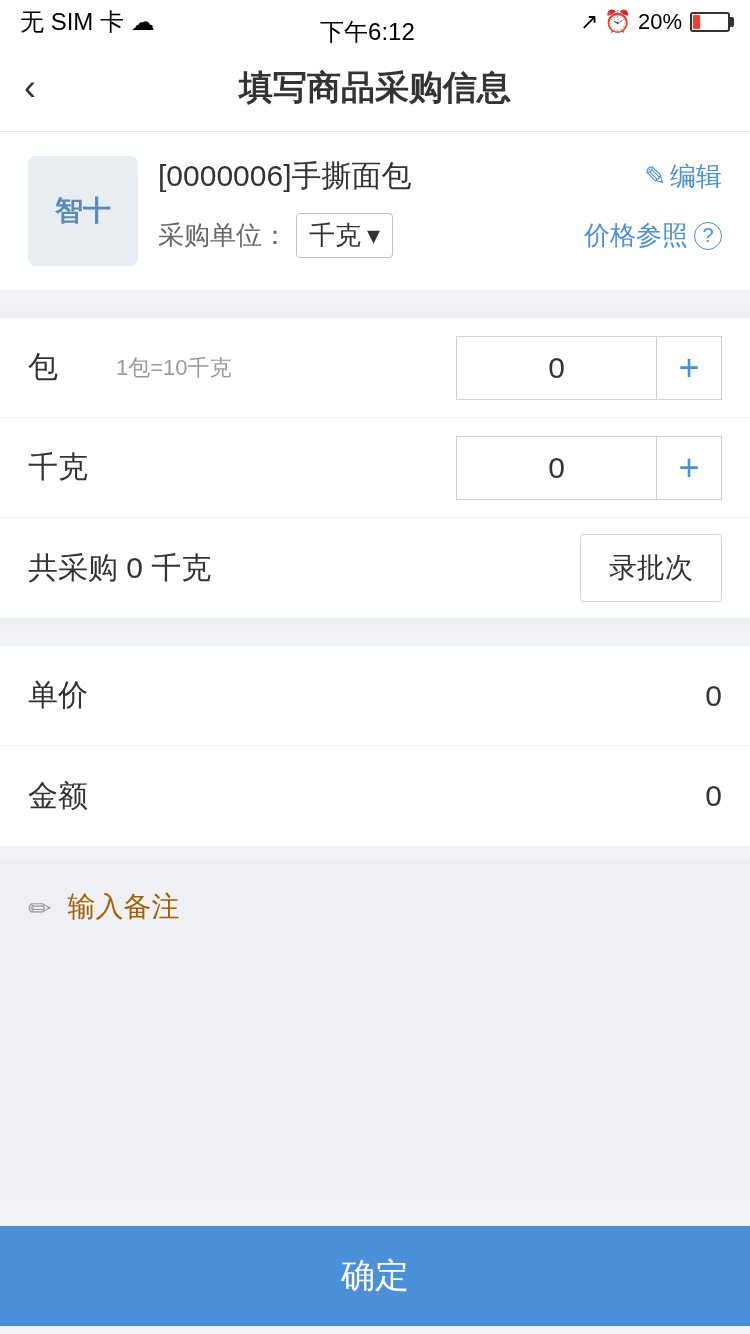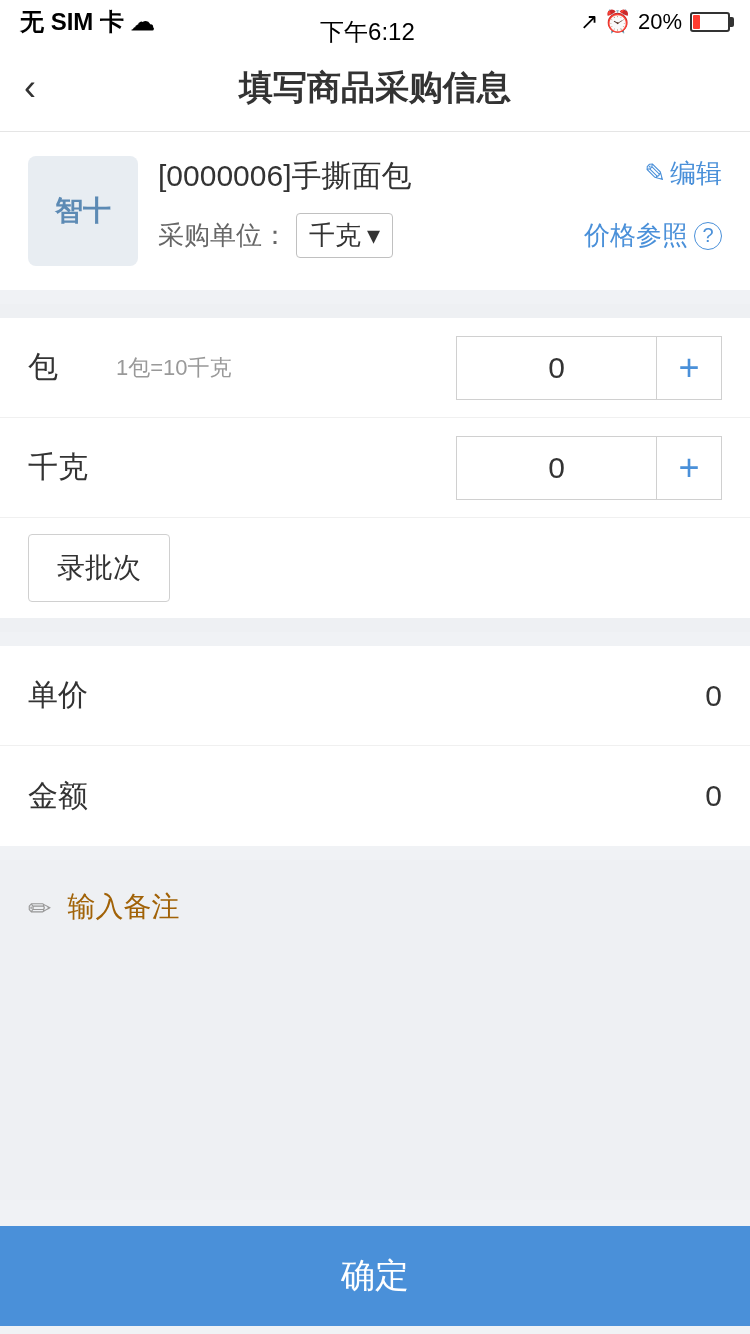--- a/index.html
+++ b/index.html
@@ -17,21 +17,21 @@
     .status-bar {
       height: 44px;
       background: #fff;
       display: flex;
       align-items: center;
       justify-content: space-between;
       padding: 0 20px;
       font-size: 24px;
       color: #000;
     }
-    .status-left { display: flex; align-items: center; gap: 8px; font-weight: bold; }
+    .status-left { display: flex; align-items: center; gap: 8px; }
     .status-center { font-size: 24px; font-weight: 500; margin-top: 20px; }
     .status-right { display: flex; align-items: center; gap: 6px; font-size: 22px; }
     .battery-icon {
       display: inline-block;
       width: 40px;
       height: 20px;
       border: 2px solid #333;
       border-radius: 3px;
       position: relative;
       margin-left: 2px;
@@ -108,21 +108,21 @@
       font-size: 28px;
       color: #5c8ab4;
       font-weight: bold;
     }
     .product-info {
       flex: 1;
     }
     .product-header {
       display: flex;
       justify-content: space-between;
-      align-items: flex-start;
+      align-items: center;
       margin-bottom: 16px;
     }
     .product-name {
       font-size: 30px;
       color: #333;
       font-weight: 500;
     }
     .edit-btn {
       font-size: 26px;
       color: #4a90d9;
@@ -376,20 +376,21 @@
 
     <div class="input-row">
       <span class="input-row-label">千克</span>
       <div class="input-row-right">
         <input class="qty-input" type="text" value="0" style="">
         <div class="plus-btn">+</div>
       </div>
     </div>
 
     <div class="total-row">
+      <span class="total-text">共采购 0 千克</span>
       <button class="batch-btn">录批次</button>
     </div>
   </div>
 
   <div class="section-divider"></div>
 
   <div class="price-section">
     <div class="price-row">
       <span class="price-row-label">单价</span>
       <span class="price-row-value">0</span>

